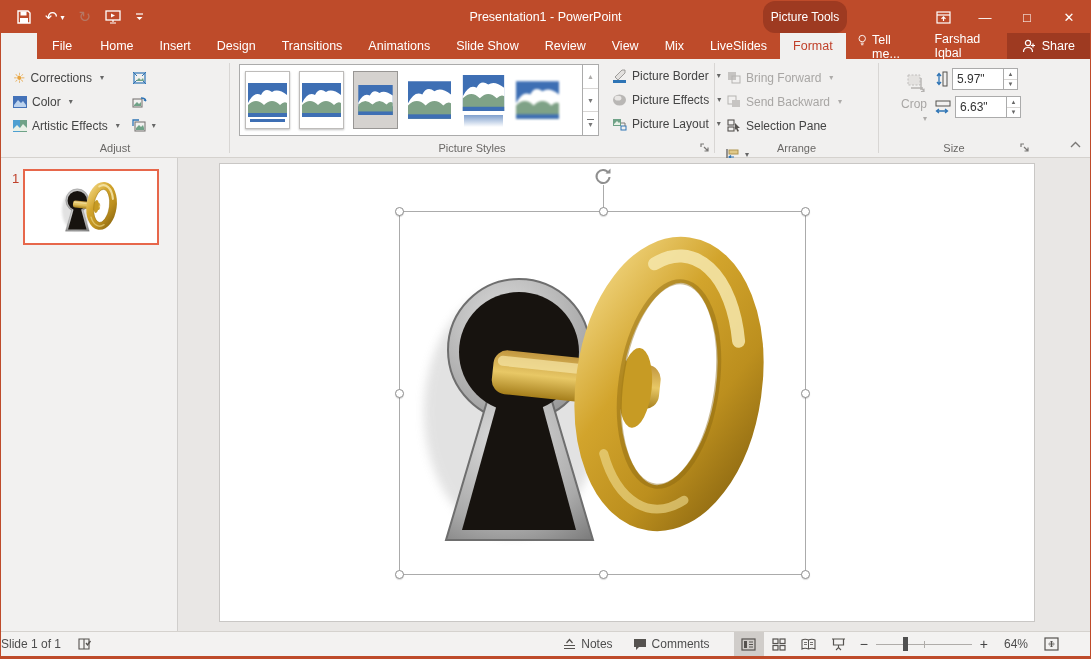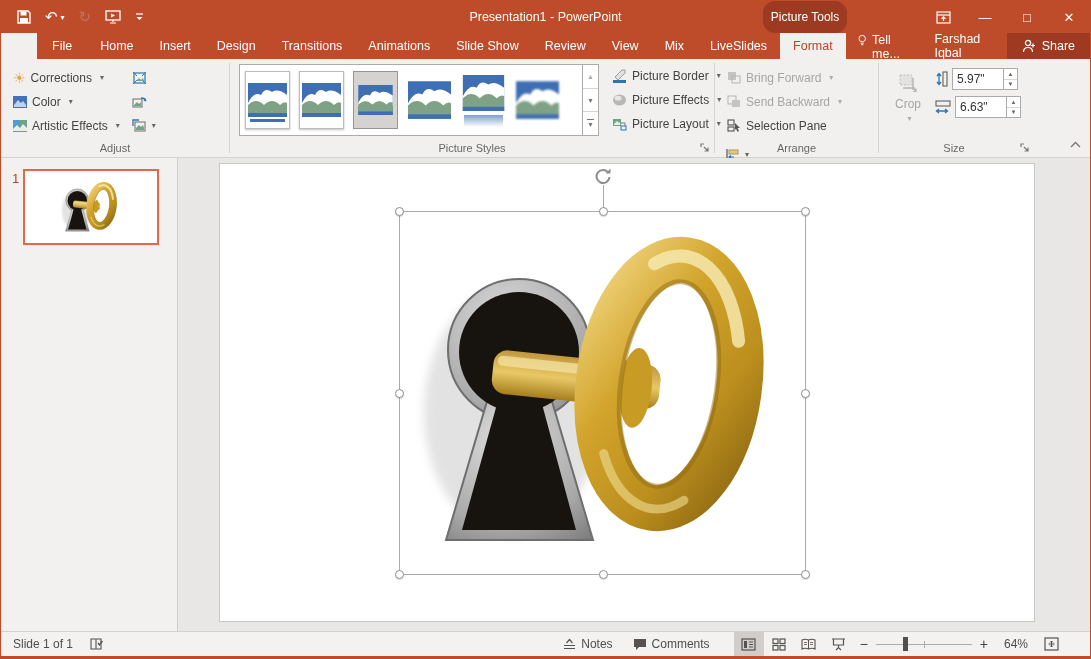--- a/index.html
+++ b/index.html
@@ -61,21 +61,21 @@
   .gallery-scroll div { flex:1; display:flex; align-items:center; justify-content:center; font-size:7px; color:#777; border-bottom:1px solid #D8D6D4; }
   .gallery-scroll div:last-child { border-bottom:none; }
   .gmore { flex-direction:column; }
   .gmore .bar { width:7px; height:1.5px; background:#777; margin-bottom:1px; }
   .styles-side { position:absolute; left:378px; top:5px; display:flex; flex-direction:column; gap:1px; }
 
   
   .g-arrange { width:163px; display:flex; padding-left:8px; gap:4px;flex-direction:column; }
   
   .g-size { width:150px; display:flex; padding-left:10px; gap:8px; }
-  .cropbtn { width:38px; height:84px; display:flex; flex-direction:column; align-items:center; padding-top:8px; gap:3px; }
+  .cropbtn { width:38px; height:84px; display:flex; flex-direction:column; align-items:flex-end; padding-top:8px; gap:3px; }
   .spin-row { display:flex; align-items:center; gap:4px; height:24px; margin-bottom:4px; }
   .spinbox { display:flex; border:1px solid #ABABAB; background:#fff; height:22px; }
   .spinbox input { width:50px; border:none; outline:none; font-size:12px; padding:0 4px; font-family:"Liberation Sans",sans-serif; color:#333; }
   .steppers { width:14px; border-left:1px solid #ABABAB; display:flex; flex-direction:column; }
   .steppers span { flex:1; font-size:6px; color:#666; display:flex; align-items:center; justify-content:center; border-bottom:1px solid #D8D6D4; }
   .steppers span:last-child { border-bottom:none; }
   .ribbon-collapse { position:absolute; right:9px; bottom:6px; }
 
   
   .workarea { flex:1; display:flex; min-height:0; }
@@ -85,21 +85,21 @@
   .canvas { flex:1; background:#E9E7E5; position:relative; overflow:hidden; }
   .slide { position:absolute; left:41px; top:5px; width:816px; height:459px; background:#fff; border:1px solid #C9C7C5; }
   .selbox { position:absolute; left:179px; top:47px; width:407px; height:364px; border:1px solid #ABABAB; }
   .handle { position:absolute; width:9px; height:9px; background:#fff; border:1px solid #8F8F8F; border-radius:50%; box-shadow:0 1px 1px rgba(0,0,0,.15); }
   .rot-line { position:absolute; left:203px; top:-27px; width:1px; height:27px; background:#ABABAB; }
   .rot-handle { position:absolute; left:193px; top:-46px; width:20px; height:20px; }
   .keyart-wrap { position:absolute; inset:0; }
 
   
   .statusbar { height:27px; background:#F3F2F1; border-top:1px solid #D5D2CE; border-bottom:2px solid #BE4B2A; display:flex; align-items:center; font-size:12px; color:#4d4d4d; flex:0 0 auto; }
-  .sb-left { display:flex; align-items:flex-end; gap:16px; padding-left:12px; }
+  .sb-left { display:flex; align-items:flex-end; gap:16px; padding-left:0; }
   .sb-right { margin-left:auto; display:flex; align-items:center; padding-right:24px; }
   .sb-item { display:flex; align-items:center; gap:5px; padding:0 10px; height:24px; }
   .viewbtn { width:30px; height:24px; display:flex; align-items:center; justify-content:center; }
   .viewbtn.sel { background:#D0CDCA; }
   .zoomctl { display:flex; align-items:center; gap:8px; margin:0 6px; }
   .ztrack { position:relative; width:96px; height:14px; }
   .ztrack .line { position:absolute; top:7px; left:0; right:0; height:1px; background:#AFACA9; }
   .ztrack .tick { position:absolute; top:4px; left:50%; width:1px; height:7px; background:#AFACA9; }
   .ztrack .zhandle { position:absolute; top:0; left:28%; width:5px; height:14px; background:#4F4F4F; }
   .zpct { width:34px; text-align:right; margin-right:8px; }

